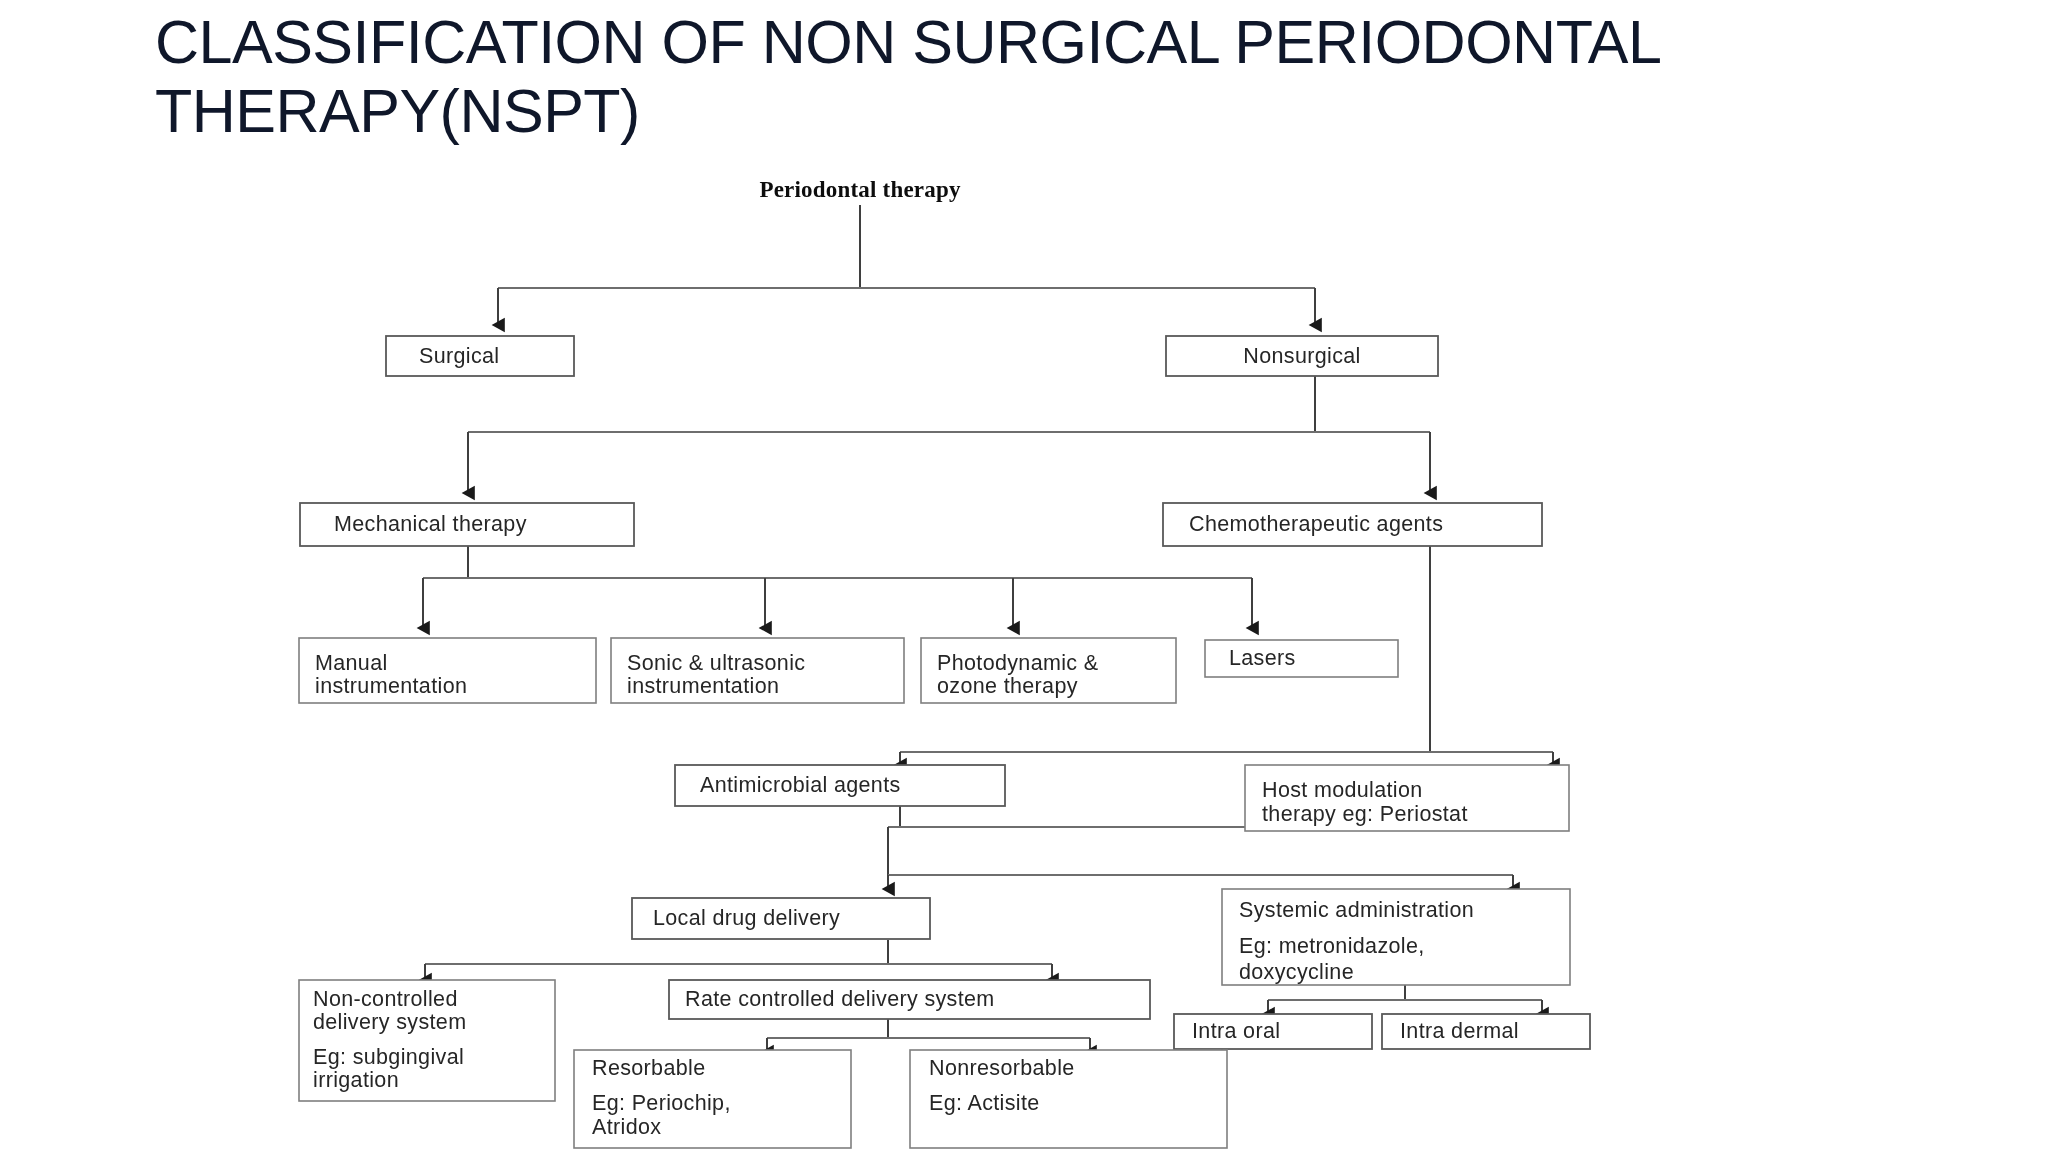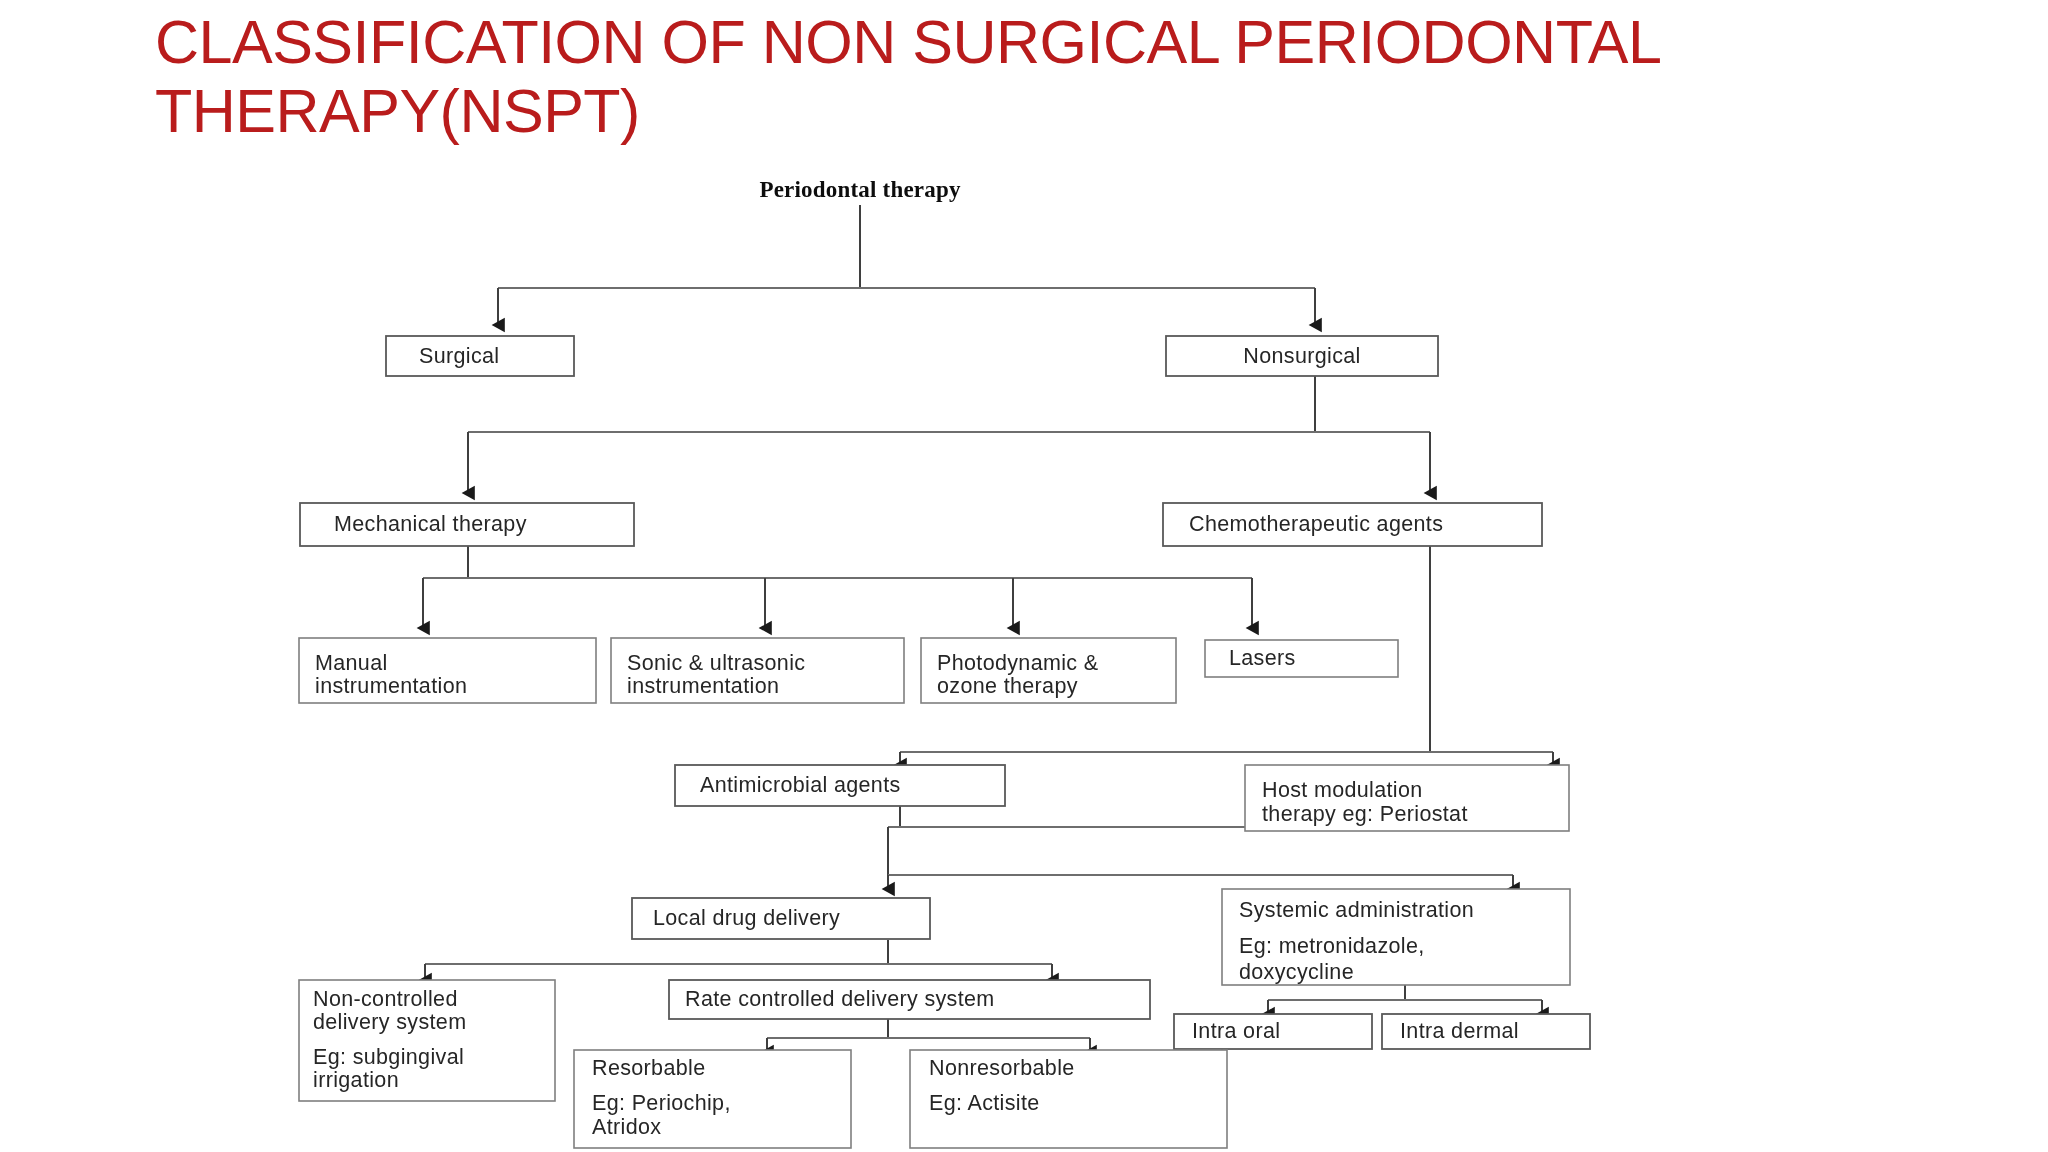--- a/index.html
+++ b/index.html
@@ -23,21 +23,21 @@
   #title {
     position: absolute;
     left: 155px;
     top: 8px;
     width: 1760px;
     font-family: "Liberation Sans", sans-serif;
     font-size: 61px;
     line-height: 1.13;
     font-weight: 400;
     letter-spacing: -0.5px;
-    color: #b91c1c;
+    color: #0f172a;
     white-space: pre-wrap;
   }
   #diagram {
     position: absolute;
     left: 0;
     top: 0;
     width: 2048px;
     height: 1152px;
   }
   .node-rect {

